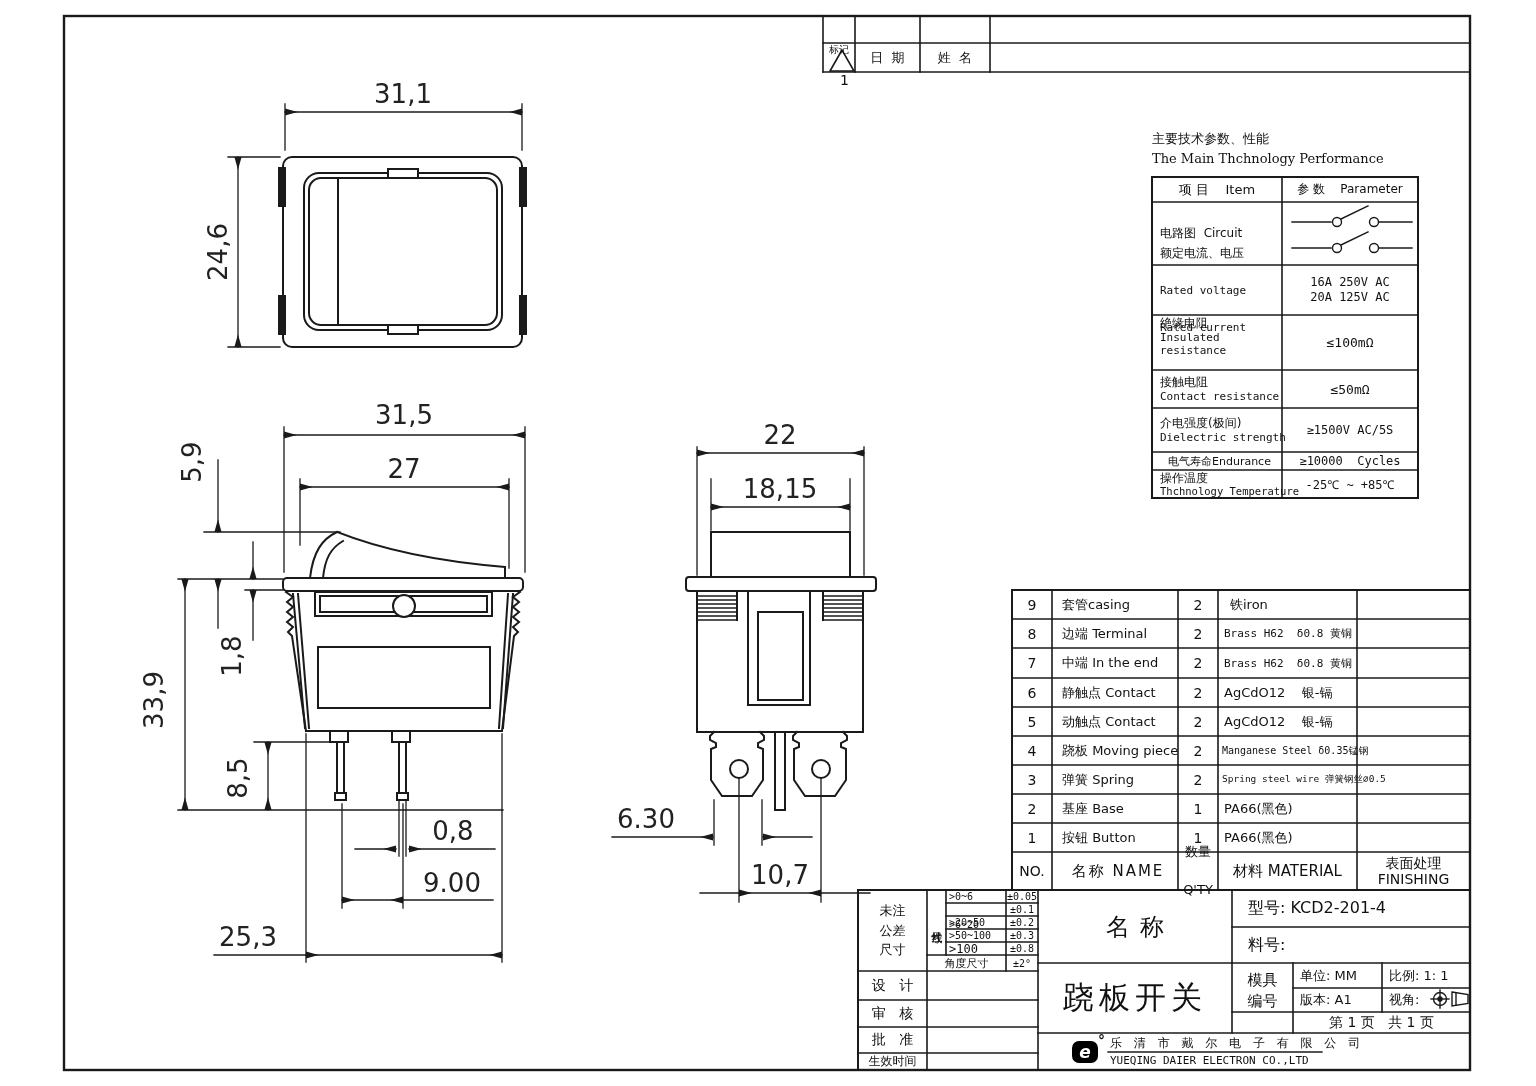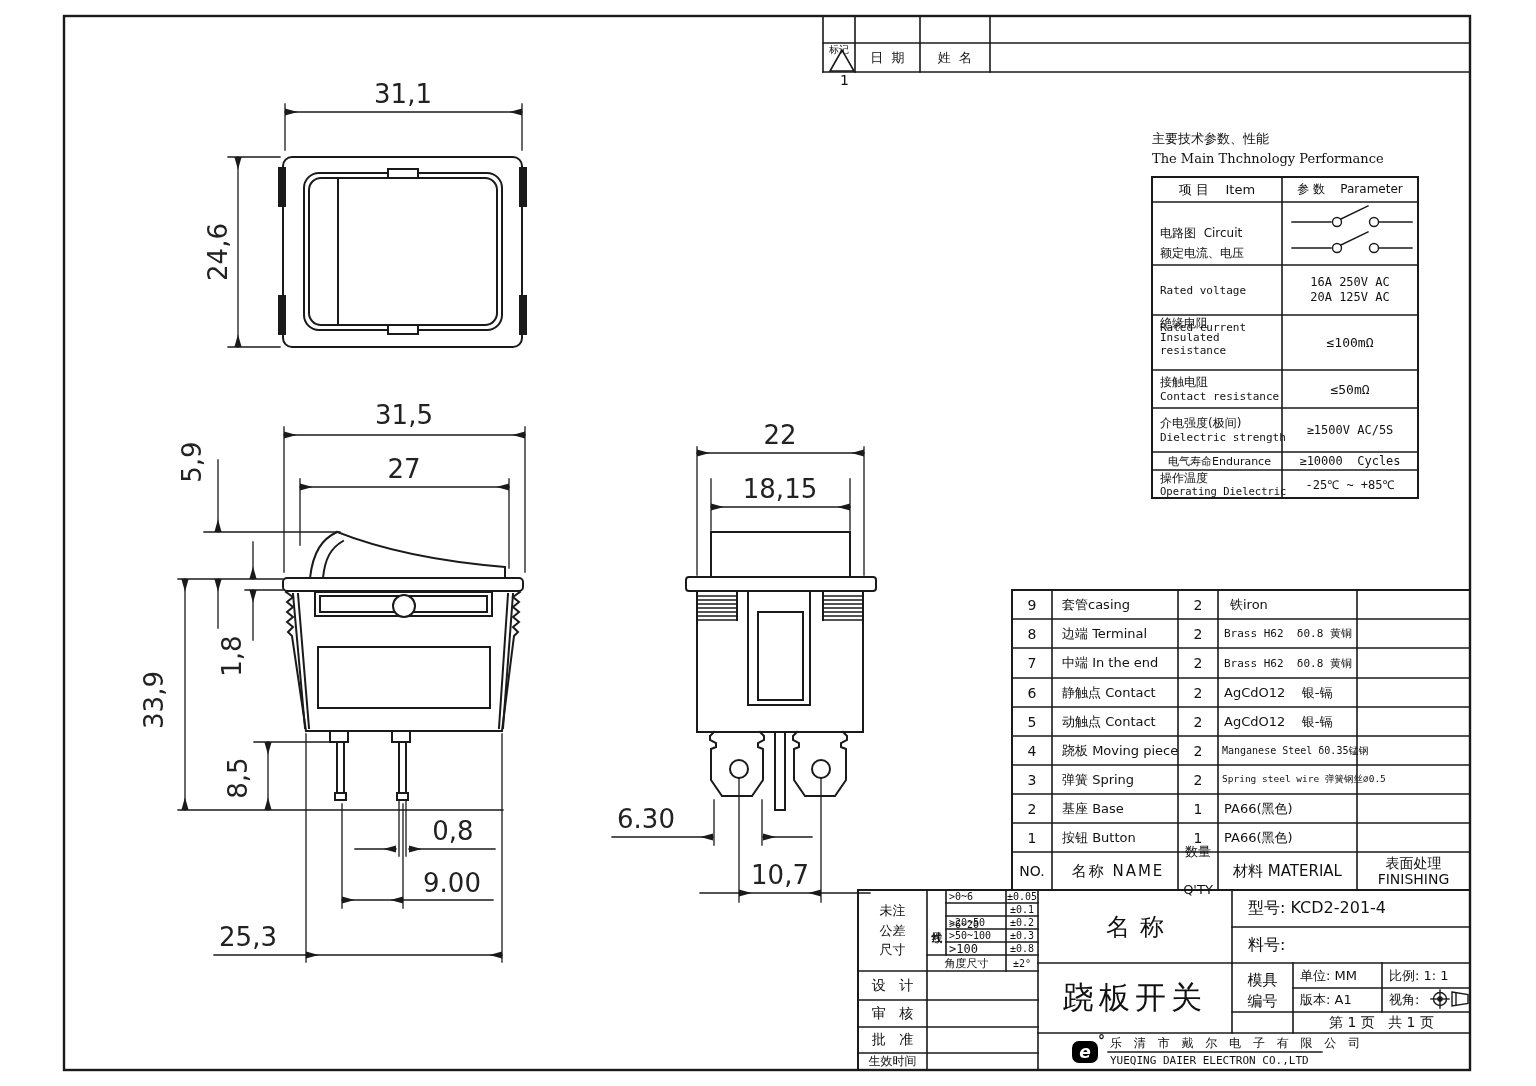--- a/index.html
+++ b/index.html
@@ -306,21 +306,21 @@
 <div class="t c mono" style="left:1282px;top:370px;width:136px;height:38px;font-size:13px;">≤50mΩ</div>
 <div class="t col" style="left:1160px;top:408px;width:124px;height:44px;font-size:11px;">
   <div style="font-size:12px;">介电强度(极间)</div>
   <div class="mono">Dielectric strength</div>
 </div>
 <div class="t c mono" style="left:1282px;top:408px;width:136px;height:44px;font-size:12px;">≥1500V AC/5S</div>
 <div class="t l" style="left:1160px;top:452px;width:124px;height:18px;font-size:11px;margin-left:8px;">电气寿命Endurance</div>
 <div class="t c mono" style="left:1282px;top:452px;width:136px;height:18px;font-size:12px;">≥10000  Cycles</div>
 <div class="t col" style="left:1160px;top:470px;width:124px;height:28px;font-size:11px;">
   <div style="font-size:12px;">操作温度</div>
-  <div class="mono" style="font-size:10.5px;">Operating Dielectric</div>
+  <div class="mono" style="font-size:10.5px;">Thchnology Temperature</div>
 </div>
 <div class="t c mono" style="left:1282px;top:470px;width:136px;height:28px;font-size:12px;">-25℃ ~ +85℃</div>
 
 <div class="t c" style="left:1012px;top:590px;width:40px;height:29px;font-size:14px;">9</div>
 <div class="t l" style="left:1062px;top:590px;width:116px;height:29px;font-size:13px;">套管casing</div>
 <div class="t c" style="left:1178px;top:590px;width:40px;height:29px;font-size:14px;">2</div>
 <div class="t l" style="left:1230px;top:590px;width:127px;height:29px;font-size:13px;">铁iron</div>
 
 <div class="t c" style="left:1012px;top:619px;width:40px;height:29px;font-size:14px;">8</div>
 <div class="t l" style="left:1062px;top:619px;width:116px;height:29px;font-size:13px;">边端 Terminal</div>

